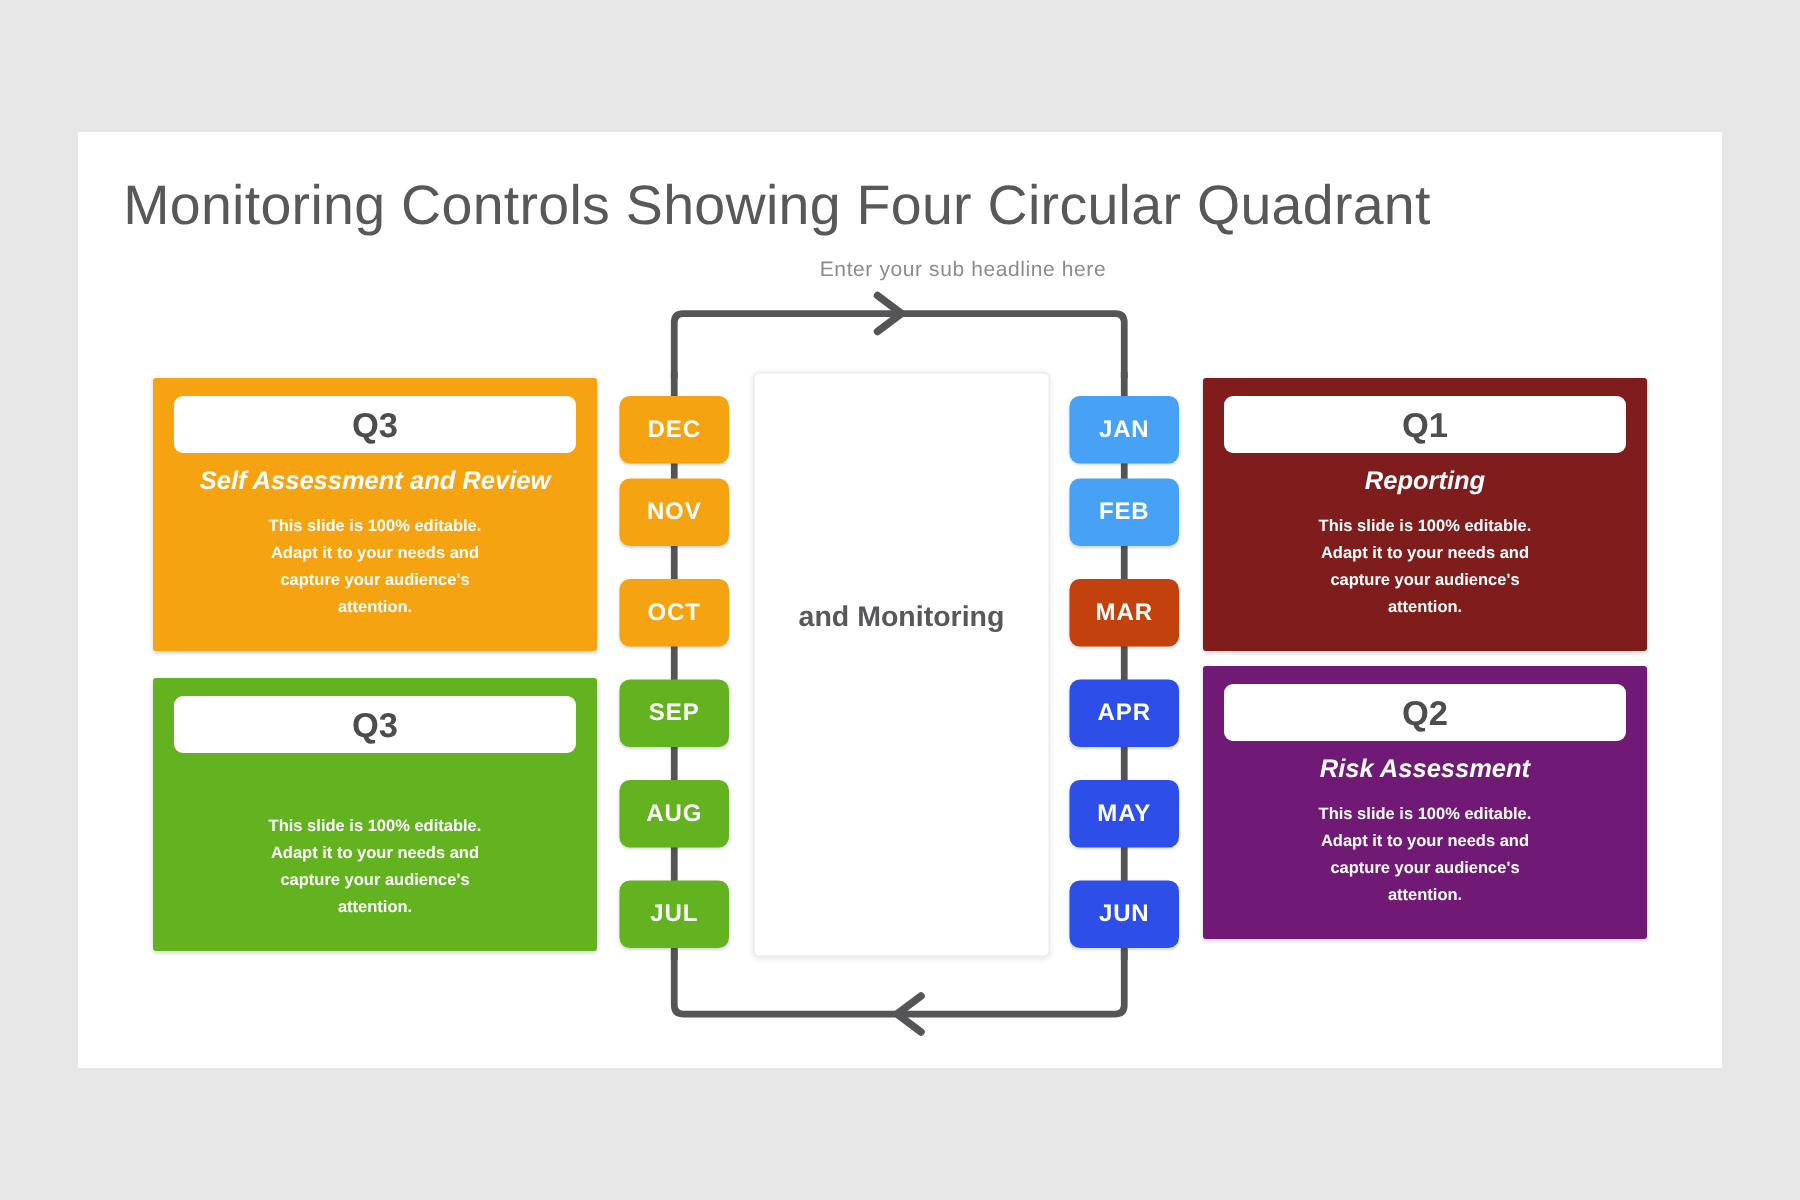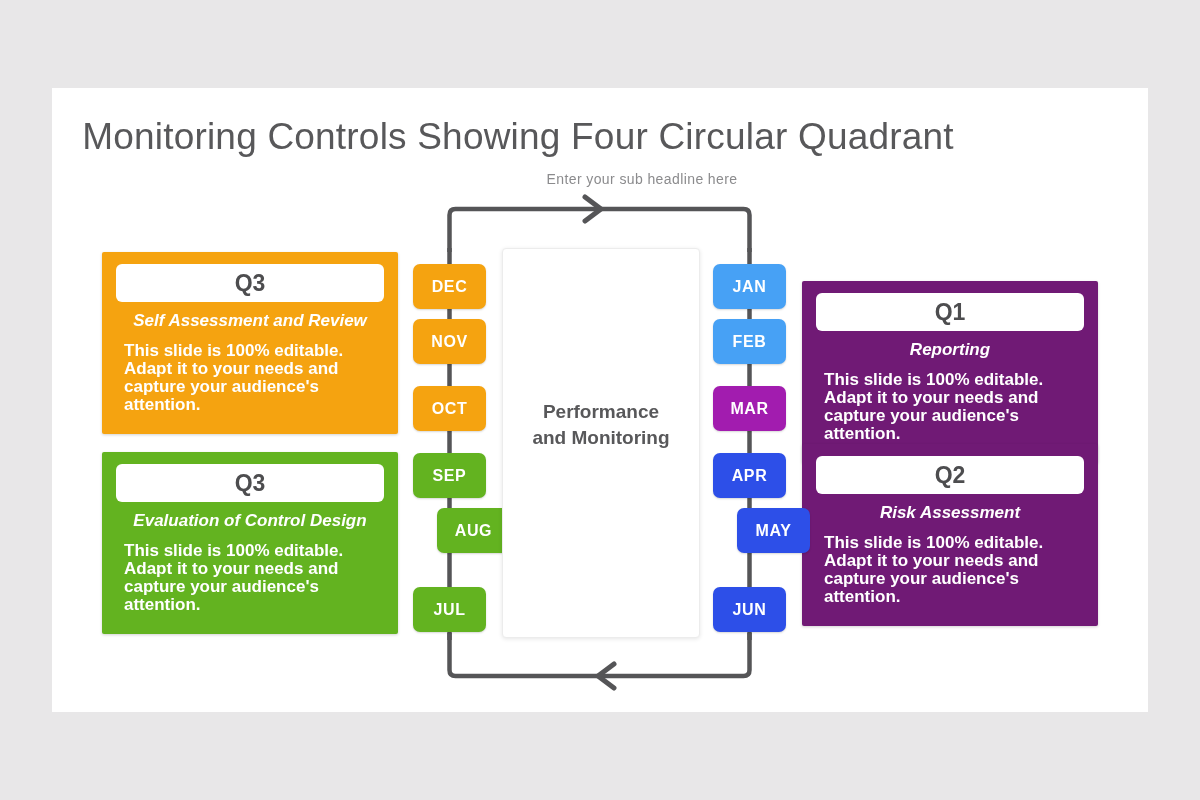--- a/index.html
+++ b/index.html
@@ -90,29 +90,30 @@
     font-size: 17px;
     font-weight: bold;
     color: #ffffff;
     font-style: italic;
   }
   .card-body {
     position: absolute;
     left: 22px;
     top: 90px;
     width: 252px;
-    font-size: 17px;
+    text-align: center;
+    font-size: 11px;
     font-weight: bold;
     line-height: 18px;
     color: #ffffff;
   }
 
   #card-q3-orange { left: 50px;  top: 164px; background: #f5a310; }
   #card-q3-green  { left: 50px;  top: 364px; background: #63b320; }
-  #card-q1        { left: 750px; top: 164px; background: #701a75; margin-top: 29px; }
+  #card-q1        { left: 750px; top: 164px; background: #7f1d1d; }
   #card-q2        { left: 750px; top: 356px; background: #701a75; }
 
   
   .month {
     position: absolute;
     width: 73px;
     height: 45px;
     border-radius: 7px;
     display: flex;
     align-items: center;
@@ -123,21 +124,21 @@
     letter-spacing: 0.6px;
     box-shadow: 0 1px 2px rgba(0,0,0,0.16);
   }
   .col-left  { left: 361px; }
   .col-right { left: 661px; }
 
   .m-row-0 { top: 176px; }
   .m-row-1 { top: 231px; }
   .m-row-2 { top: 298px; }
   .m-row-3 { top: 365px; }
-  .m-row-4 { top: 420px; margin-left: 24px; }
+  .m-row-4 { top: 432px; }
   .m-row-5 { top: 499px; }
 
   
   #center-panel {
     position: absolute;
     left: 450px;
     top: 160px;
     width: 196px;
     height: 388px;
     background: #ffffff;
@@ -186,21 +187,20 @@
     <div class="card-body">
       <div>This slide is 100% editable.</div>
       <div>Adapt it to your needs and</div>
       <div>capture your audience's</div>
       <div>attention.</div>
     </div>
   </div>
 
   <div class="card" id="card-q3-green">
     <div class="card-chip">Q3</div>
-    <div class="card-heading">Evaluation of Control Design</div>
     <div class="card-body">
       <div>This slide is 100% editable.</div>
       <div>Adapt it to your needs and</div>
       <div>capture your audience's</div>
       <div>attention.</div>
     </div>
   </div>
 
   <div class="card" id="card-q1">
     <div class="card-chip">Q1</div>
@@ -226,25 +226,24 @@
 
   <div class="month col-left m-row-0" style="background:#f5a310">DEC</div>
   <div class="month col-left m-row-1" style="background:#f5a310">NOV</div>
   <div class="month col-left m-row-2" style="background:#f5a310">OCT</div>
   <div class="month col-left m-row-3" style="background:#63b320">SEP</div>
   <div class="month col-left m-row-4" style="background:#63b320">AUG</div>
   <div class="month col-left m-row-5" style="background:#63b320">JUL</div>
 
   <div class="month col-right m-row-0" style="background:#47a1f5">JAN</div>
   <div class="month col-right m-row-1" style="background:#47a1f5">FEB</div>
-  <div class="month col-right m-row-2" style="background:#a21caf">MAR</div>
+  <div class="month col-right m-row-2" style="background:#c2410c">MAR</div>
   <div class="month col-right m-row-3" style="background:#2d4fe8">APR</div>
   <div class="month col-right m-row-4" style="background:#2d4fe8">MAY</div>
   <div class="month col-right m-row-5" style="background:#2d4fe8">JUN</div>
 
   <div id="center-panel">
     <div id="center-text">
-      <div>Performance</div>
       <div>and Monitoring</div>
     </div>
   </div>
 
 </div>
 
 </body></html>

